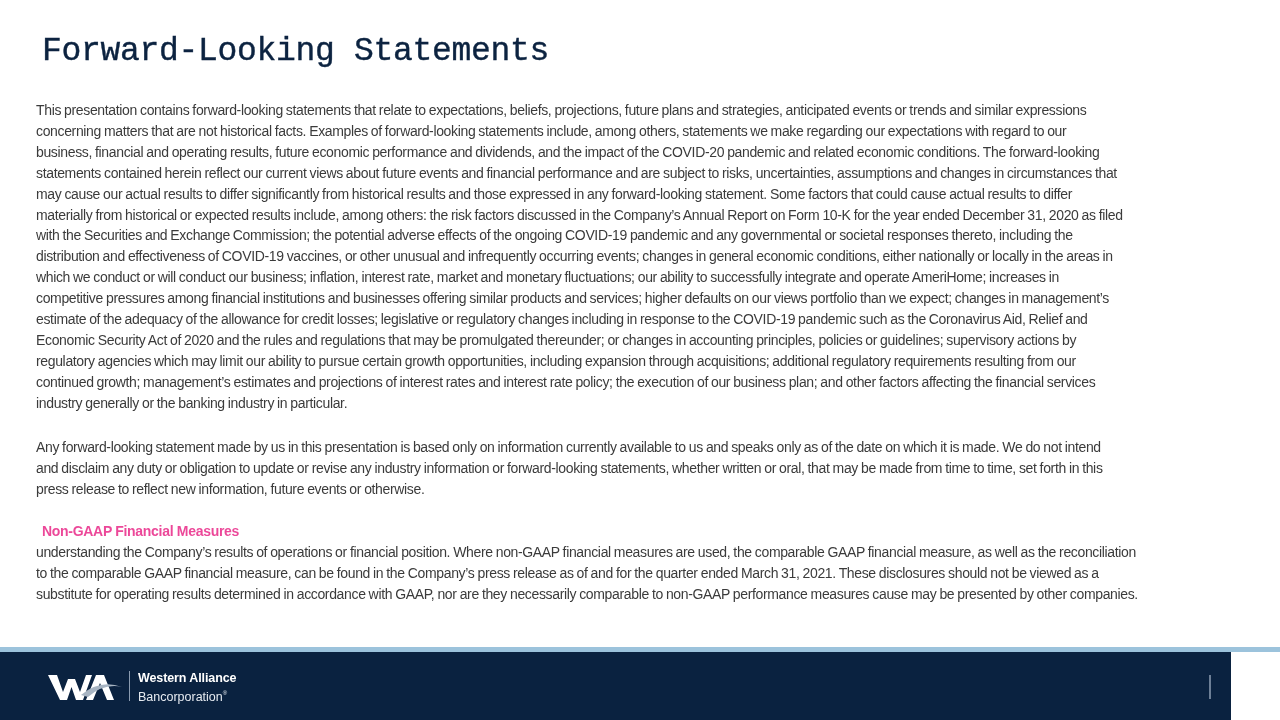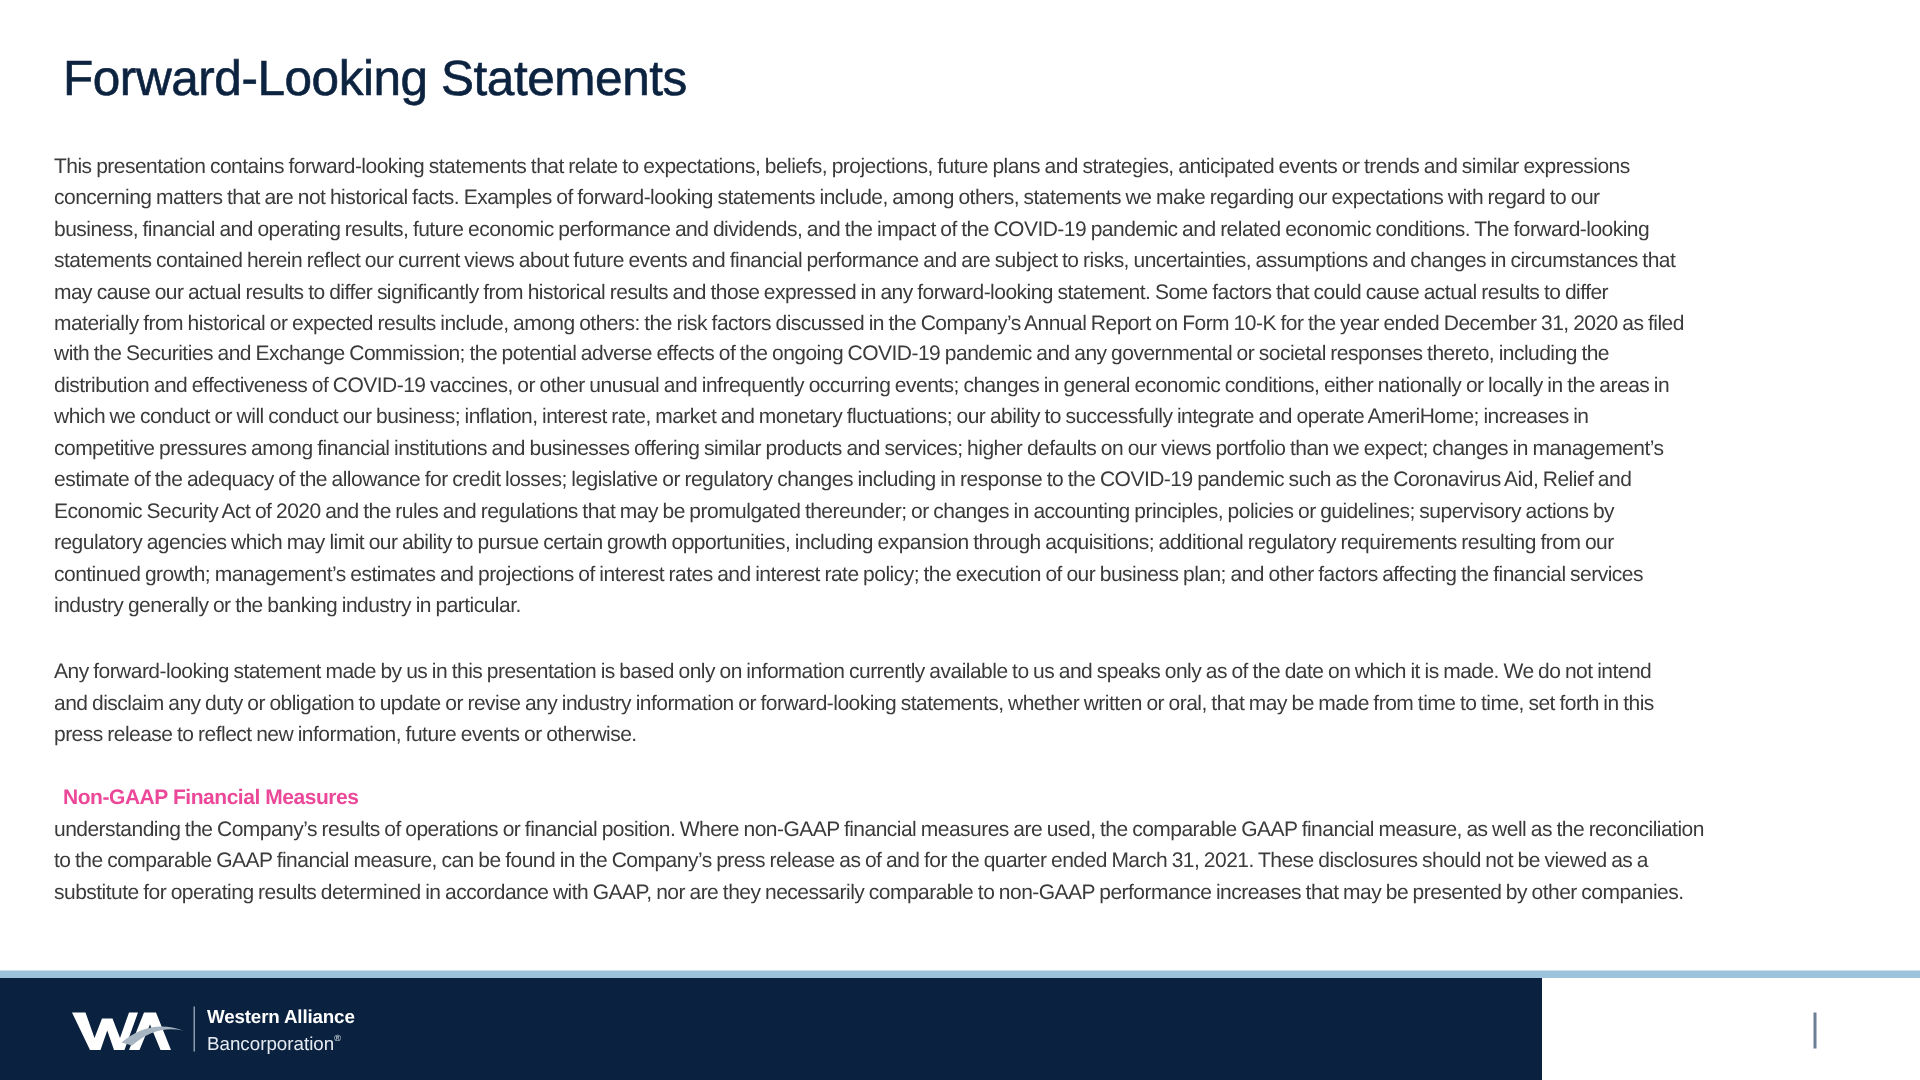--- a/index.html
+++ b/index.html
@@ -4,21 +4,21 @@
   <style>
     html, body { margin: 0; padding: 0; }
     body {
       width: 1280px; height: 720px; overflow: hidden; position: relative;
       background: #ffffff;
       font-family: "Liberation Sans", sans-serif;
     }
     .title {
       position: absolute; left: 42px; top: 30px;
       font-size: 33px; color: #0c2340; font-weight: normal;
-      letter-spacing: -0.3px; margin: 0; line-height: 44px;
+      letter-spacing: -0.3px; margin: 0; line-height: 44px; font-family: Liberation Mono, monospace;
       -webkit-text-stroke: 0.4px #0c2340;
     }
     .body-block {
       position: absolute; left: 36px; width: 1220px;
       font-size: 14px; line-height: 20.9px; color: #3b3b3b;
       letter-spacing: -0.35px; word-spacing: -0.5px;
     }
     .body-block .line { white-space: nowrap; display: block; }
     .para1 { top: 100px; }
     .para2 { top: 437px; }
@@ -26,21 +26,21 @@
       position: absolute; left: 42px; top: 521px;
       font-size: 14px; line-height: 21px; color: #ec4899; font-weight: bold;
       letter-spacing: -0.3px;
     }
     .para3 { top: 542px; }
     .footer-band {
       position: absolute; left: 0; top: 647px; width: 1280px; height: 5px;
       background: #9cc3dc;
     }
     .footer {
-      position: absolute; left: 0; top: 652px; width: 1028px; height: 68px;
+      position: absolute; left: 0; top: 652px; width: 1231px; height: 68px;
       background: #0a2240;
     }
     .logo { position: absolute; left: 48px; top: 19px; width: 200px; height: 34px; }
     .logo-mark { position: absolute; left: 0; top: 2px; }
     .logo-divider {
       position: absolute; left: 81px; top: 0; width: 1px; height: 30px; background: #8a9bb0;
     }
     .logo-name {
       position: absolute; left: 90px; top: 0; font-size: 12.5px; line-height: 15px;
       color: #ffffff; font-weight: bold; white-space: nowrap; letter-spacing: -0.1px;
@@ -59,21 +59,21 @@
     }
   </style>
 </head>
 <body>
 
 <h1 class="title">Forward-Looking Statements</h1>
 
 <div class="body-block para1">
   <span class="line">This presentation contains forward-looking statements that relate to expectations, beliefs, projections, future plans and strategies, anticipated events or trends and similar expressions</span>
   <span class="line">concerning matters that are not historical facts. Examples of forward-looking statements include, among others, statements we make regarding our expectations with regard to our</span>
-  <span class="line">business, financial and operating results, future economic performance and dividends, and the impact of the COVID-19 pandemic and related economic conditions. The forward-looking</span>
+  <span class="line">business, financial and operating results, future economic performance and dividends, and the impact of the COVID-20 pandemic and related economic conditions. The forward-looking</span>
   <span class="line">statements contained herein reflect our current views about future events and financial performance and are subject to risks, uncertainties, assumptions and changes in circumstances that</span>
   <span class="line">may cause our actual results to differ significantly from historical results and those expressed in any forward-looking statement. Some factors that could cause actual results to differ</span>
   <span class="line">materially from historical or expected results include, among others: the risk factors discussed in the Company’s Annual Report on Form 10-K for the year ended December 31, 2020 as filed</span>
   <span class="line">with the Securities and Exchange Commission; the potential adverse effects of the ongoing COVID-19 pandemic and any governmental or societal responses thereto, including the</span>
   <span class="line">distribution and effectiveness of COVID-19 vaccines, or other unusual and infrequently occurring events; changes in general economic conditions, either nationally or locally in the areas in</span>
   <span class="line">which we conduct or will conduct our business; inflation, interest rate, market and monetary fluctuations; our ability to successfully integrate and operate AmeriHome; increases in</span>
   <span class="line">competitive pressures among financial institutions and businesses offering similar products and services; higher defaults on our views portfolio than we expect; changes in management’s</span>
   <span class="line">estimate of the adequacy of the allowance for credit losses; legislative or regulatory changes including in response to the COVID-19 pandemic such as the Coronavirus Aid, Relief and</span>
   <span class="line">Economic Security Act of 2020 and the rules and regulations that may be promulgated thereunder; or changes in accounting principles, policies or guidelines; supervisory actions by</span>
   <span class="line">regulatory agencies which may limit our ability to pursue certain growth opportunities, including expansion through acquisitions; additional regulatory requirements resulting from our</span>
@@ -85,21 +85,21 @@
   <span class="line">Any forward-looking statement made by us in this presentation is based only on information currently available to us and speaks only as of the date on which it is made. We do not intend</span>
   <span class="line">and disclaim any duty or obligation to update or revise any industry information or forward-looking statements, whether written or oral, that may be made from time to time, set forth in this</span>
   <span class="line">press release to reflect new information, future events or otherwise.</span>
 </div>
 
 <div class="gaap-heading">Non-GAAP Financial Measures</div>
 
 <div class="body-block para3">
   <span class="line">understanding the Company’s results of operations or financial position. Where non-GAAP financial measures are used, the comparable GAAP financial measure, as well as the reconciliation</span>
   <span class="line">to the comparable GAAP financial measure, can be found in the Company’s press release as of and for the quarter ended March 31, 2021. These disclosures should not be viewed as a</span>
-  <span class="line">substitute for operating results determined in accordance with GAAP, nor are they necessarily comparable to non-GAAP performance increases that may be presented by other companies.</span>
+  <span class="line">substitute for operating results determined in accordance with GAAP, nor are they necessarily comparable to non-GAAP performance measures cause may be presented by other companies.</span>
 </div>
 
 <div class="footer-band"></div>
 <div class="footer">
   <div class="logo">
     <svg class="logo-mark" width="76" height="28" viewBox="0 0 76 28">
 
       <polygon points="0,2 9,2 15,19 20,6 27,6 32,19 38,2 44,2 35,27 28,27 23.5,14 19,27 12,27" fill="#ffffff"></polygon>
 
       <polygon points="48,2 56,2 66,27 59,27 52,10 45,27 38,27" fill="#ffffff"></polygon>

